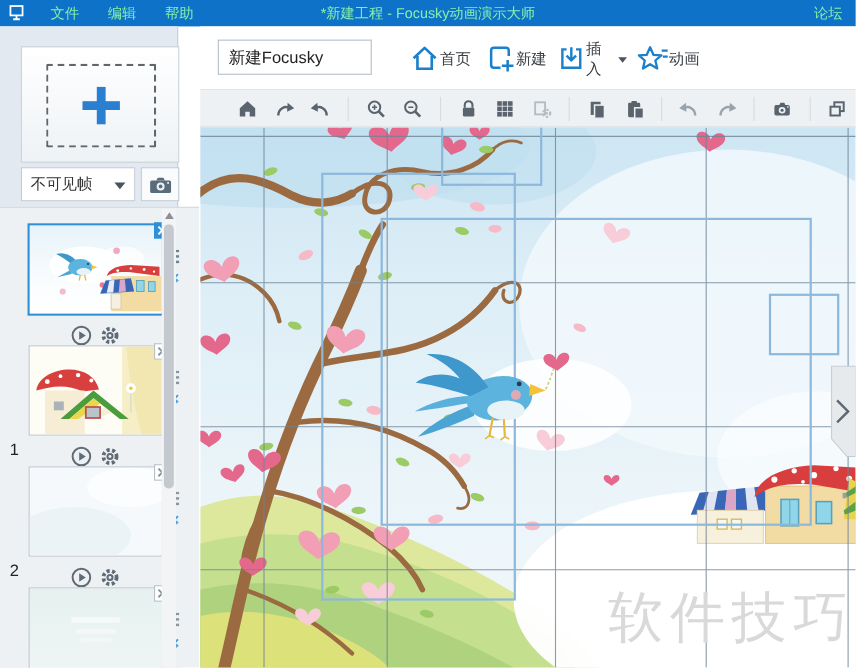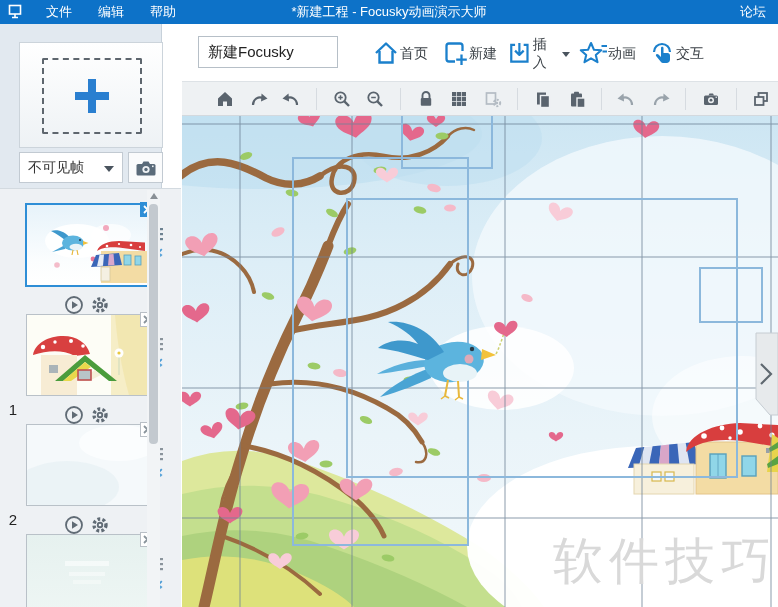--- a/index.html
+++ b/index.html
@@ -1,21 +1,21 @@
 <!DOCTYPE html>
 <html><head>
 <meta charset="utf-8">
 <style>
   html,body{margin:0;padding:0;background:#fff;}
   #app{position:relative;width:778px;height:607px;overflow:hidden;
        font-family:"Liberation Sans","DejaVu Sans",sans-serif;
        -webkit-font-smoothing:antialiased;}
   
   .titlebar{position:absolute;left:0;top:0;width:778px;height:24px;background:#0d72c8;
-            display:flex;align-items:center;color:#ffffff;font-size:13px;}
+            display:flex;align-items:center;color:#86efac;font-size:13px;}
   .titlebar .appicon{margin:0 10px 0 8px;display:flex;align-items:center;}
   .titlebar .menu{padding:0 13px;cursor:default;}
   .titlebar .wtitle{position:absolute;left:0;right:0;text-align:center;pointer-events:none;}
   .titlebar .forum{position:absolute;right:12px;}
   
   .sidebar{position:absolute;left:0;top:24px;width:162px;height:583px;background:#e2e9f0;
            border-right:1px solid #c7d1da;box-sizing:border-box;}
   .addcard{position:absolute;left:19px;top:18px;width:144px;height:106px;
            background:linear-gradient(#ffffff,#eef2f5);border:1px solid #ccd4db;box-sizing:border-box;}
   .dashbox{position:absolute;left:22px;top:15px;width:96px;height:72px;border:2px dashed #5e666e;border-radius:2px;}
@@ -362,29 +362,20 @@
         <div class="bigbtn">
           <svg width="30" height="28" viewBox="0 0 30 28">
             <path d="M13,4 L16,10.8 L23.2,11.3 L17.8,16 L19.5,23.2 L13,19.4 L6.5,23.2 L8.2,16 L2.8,11.3 L10,10.8 Z" fill="none" stroke="#1b80cc" stroke-width="2.1" stroke-linejoin="round"></path>
             <path d="M23.5,7 H29 M24.5,12.5 H29" stroke="#1b80cc" stroke-width="2.1"></path>
           </svg>
           <span class="lbl">
               <span>动画</span>
             </span>
         </div>
 
-        <div class="bigbtn">
-          <svg width="28" height="28" viewBox="0 0 28 28">
-            <path d="M6,13 A8,8 0 1 1 22,13" fill="none" stroke="#1b80cc" stroke-width="2.2"></path>
-            <path d="M13,9 v9 l-2.5,-2.5 c-2,-1.5 -3.5,0.5 -2,2 l4.5,5.5 c0.5,0.7 1.5,1 2.5,1 h3 c2,0 3.5,-1.5 3.5,-3.5 v-4 c0,-1.5 -1,-2.5 -2.5,-2.5 h-4 v-5 c0,-1.6 -2.5,-1.6 -2.5,0 z" fill="#1b80cc"></path>
-          </svg>
-          <span class="lbl">
-              <span>交互</span>
-            </span>
-        </div>
       </div>
     </div>
 
     <div class="toolrow2">
       <div class="qicon">
         <svg width="18" height="18" viewBox="0 0 18 18">
             <path d="M9,2 L16,8.5 V16 H11 V11.5 H7 V16 H2 V8.5 Z" fill="#5a646e"></path>
           </svg>
       </div>
       <div class="qicon">

